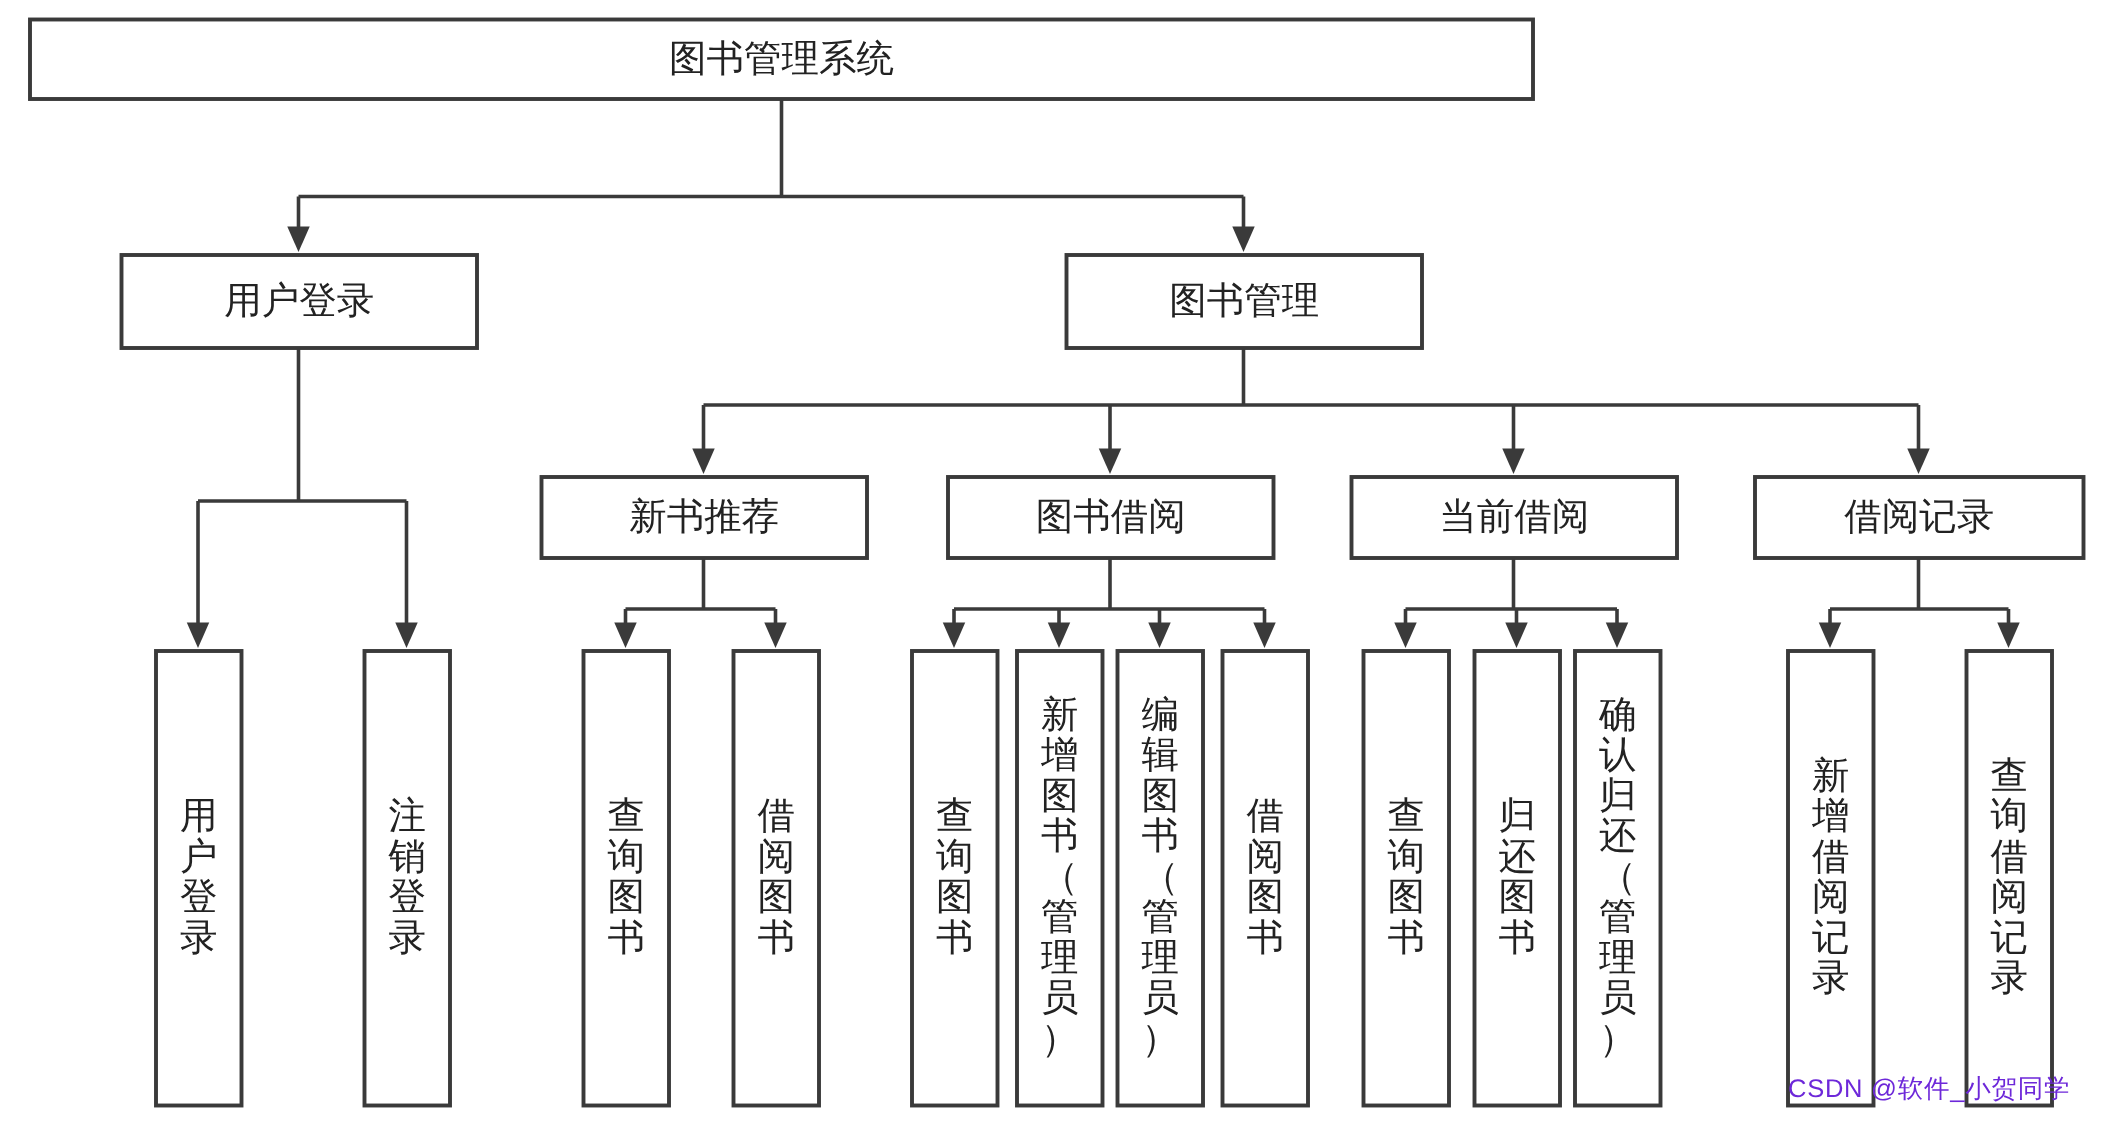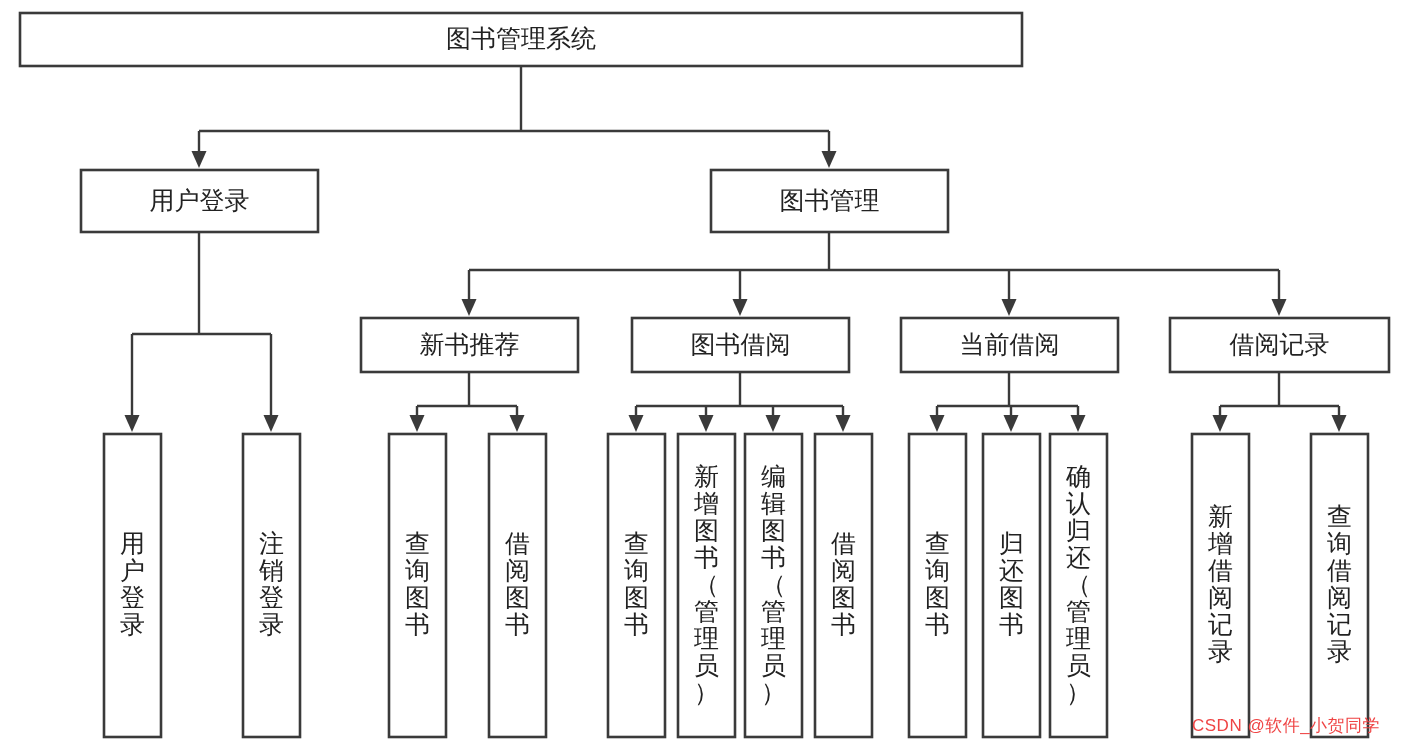--- a/index.html
+++ b/index.html
@@ -18,21 +18,21 @@
     fill:#222222;
     text-anchor:middle;
     dominant-baseline:middle;
   }
   .label-h{font-size:25px;}
   .label-v{font-size:25px;}
   .watermark{
     position:absolute;
     left:1192px;top:714px;
     font-size:17px;
-    color:#ef4444;
+    color:#6d28d9;
     letter-spacing:0.5px;
     white-space:nowrap;
     font-family:"Liberation Sans","DejaVu Sans",sans-serif;
   }
 </style>
 </head>
 <body>
 
 <div id="diagram-root">
   <svg id="tree-svg" viewBox="0 0 1405 747">

